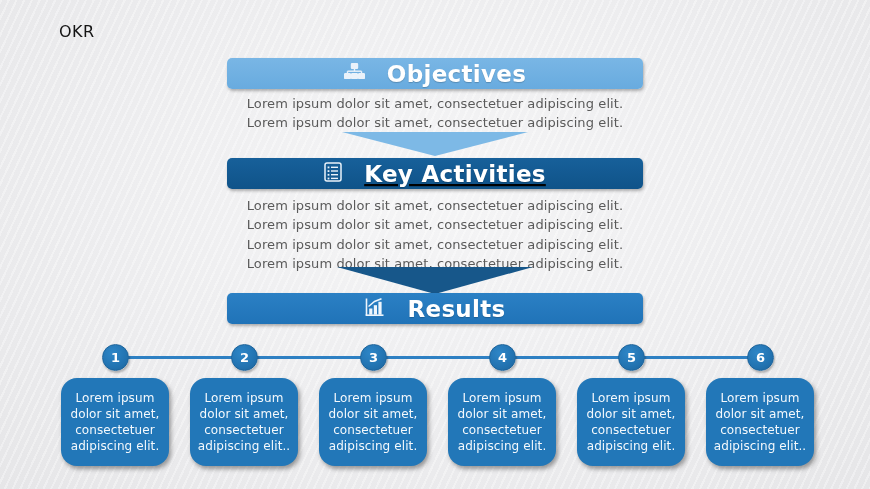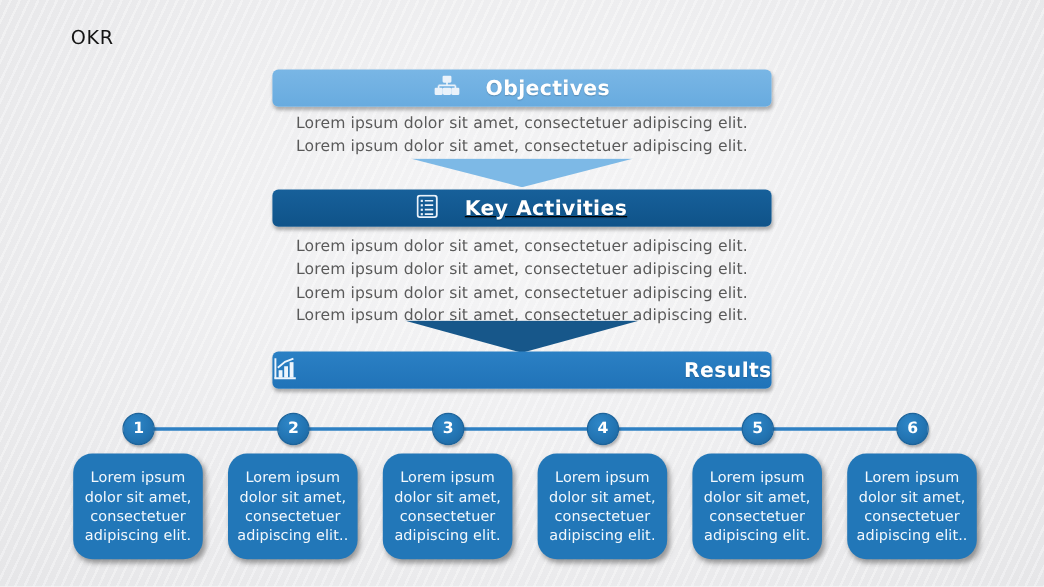--- a/index.html
+++ b/index.html
@@ -22,28 +22,28 @@
     margin-left: 24px;
   }
   .bar {
     position: absolute; left: 227px; width: 416px; height: 31px;
     border-radius: 5px;
     display: flex; align-items: center; justify-content: center;
     gap: 22px;
     box-shadow: 1px 2px 3px rgba(90,90,90,0.45);
   }
   .bar-label {
-    color: #ffffff; font-weight: 700; font-size: 17px;
+    color: #ffffff; font-weight: 700; font-size: 23px;
     letter-spacing: 0.3px;
     text-shadow: 0 1px 1px rgba(0,0,0,0.2);
   }
   .bar-icon { display: block; }
   .bar-objectives { top: 58px; background: linear-gradient(180deg, #79b6e5 0%, #68abdf 100%); }
   .bar-key-activities { top: 158px; background: linear-gradient(180deg, #17609a 0%, #0f5389 100%); text-decoration: underline; }
-  .bar-results { top: 293px; background: linear-gradient(180deg, #2b80c4 0%, #2073b8 100%); justify-content: space-between; }
+  .bar-results { top: 293px; background: linear-gradient(180deg, #2b80c4 0%, #2073b8 100%); }
   .desc-block { position: absolute; left: 0; width: 870px; text-align: center; }
   .desc-line {
     font-size: 13px; line-height: 19px; color: #5a5a5a;
     letter-spacing: 0.1px;
   }
   .desc-objectives { top: 94px; }
   .desc-key-activities { top: 196px; }
   .desc-gap { margin-top: 1px; }
   .flow-arrow { position: absolute; }
   .arrow-shape { width: 100%; height: 100%; clip-path: polygon(0 0, 100% 0, 50% 100%); }

